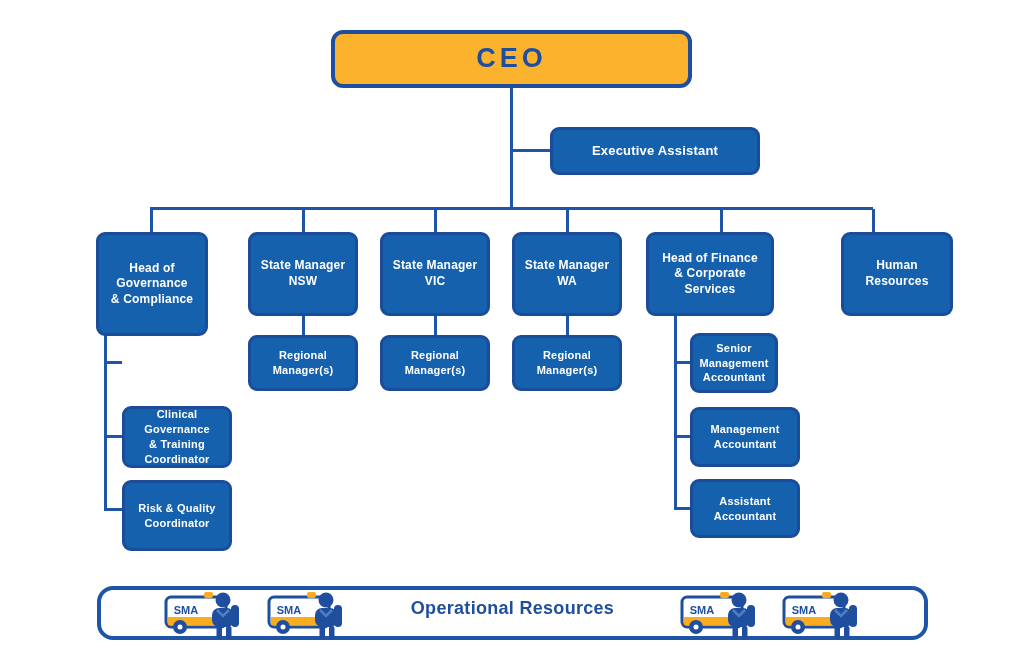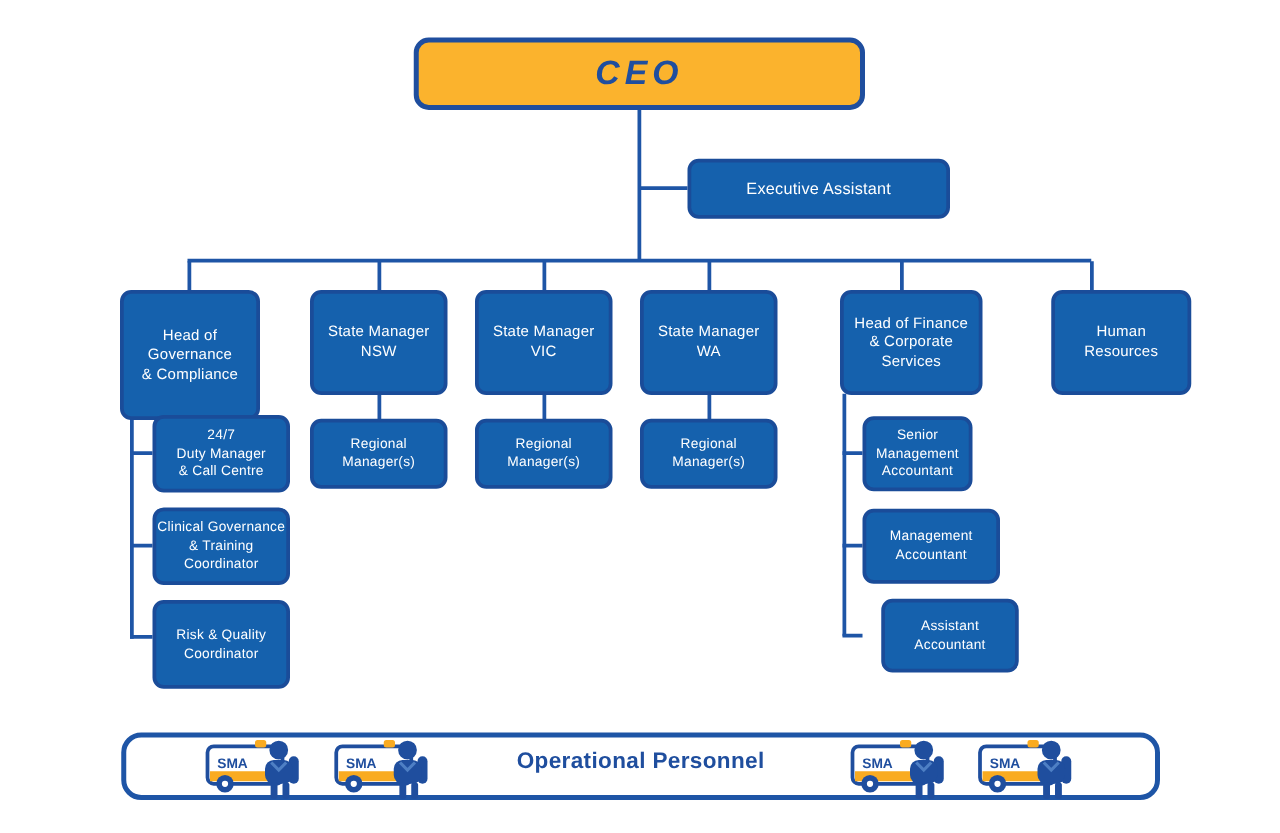--- a/index.html
+++ b/index.html
@@ -15,38 +15,37 @@
   .line.h{height:3px;}
   .line.v{width:3px;}
   
   .node{
     position:absolute;
     box-sizing:border-box;
     background:#1561AD;
     border:3px solid #1A4C99;
     border-radius:9px;
     color:#ffffff;
-    font-weight:normal;
+    font-weight:bold;
     display:flex;align-items:center;justify-content:center;
     text-align:center;
     white-space:pre-line;
     line-height:1.3;
     font-size:12px;
     letter-spacing:0.2px;
   }
   .node.small{font-size:11px;line-height:1.35;}
   .node.ceo{
     background:#FBB32D;
     border:4px solid #1F4E9E;
     border-radius:12px;
     color:#1F4E9E;
     font-size:27px;
     letter-spacing:4px;
     font-weight:bold;
-    font-style:italic;
   }
   .banner{
     position:absolute;
     box-sizing:border-box;
     left:97px;top:586px;width:831px;height:54px;
     background:#ffffff;
     border:4px solid #1E55A6;
     border-radius:16px;
   }
   .banner-label{
@@ -95,49 +94,46 @@
 
   <div class="node" style="left:96px;top:232px;width:112px;height:104px;">Head of
 Governance
 &amp; Compliance</div>
   <div class="node" style="left:248px;top:232px;width:110px;height:84px;">State Manager
 NSW</div>
   <div class="node" style="left:380px;top:232px;width:110px;height:84px;">State Manager
 VIC</div>
   <div class="node" style="left:512px;top:232px;width:110px;height:84px;">State Manager
 WA</div>
-  <div class="node" style="left:672px;top:232px;width:114px;height:84px;">Head of Finance
+  <div class="node" style="left:646px;top:232px;width:128px;height:84px;">Head of Finance
 &amp; Corporate
 Services</div>
   <div class="node" style="left:817px;top:232px;width:112px;height:84px;margin-left:24px;">Human
 Resources</div>
 
-  <div class="node small" style="left:122px;top:332px;width:110px;height:62px;">24/7
-Duty Manager
-&amp; Call Centre</div>
   <div class="node small" style="left:122px;top:406px;width:110px;height:62px;">Clinical Governance
 &amp; Training
 Coordinator</div>
   <div class="node small" style="left:122px;top:480px;width:110px;height:71px;">Risk &amp; Quality
 Coordinator</div>
 
   <div class="node small" style="left:248px;top:335px;width:110px;height:56px;">Regional Manager(s)</div>
   <div class="node small" style="left:380px;top:335px;width:110px;height:56px;">Regional Manager(s)</div>
   <div class="node small" style="left:512px;top:335px;width:110px;height:56px;">Regional Manager(s)</div>
 
   <div class="node small" style="left:690px;top:333px;width:88px;height:60px;">Senior
 Management
 Accountant</div>
   <div class="node small" style="left:690px;top:407px;width:110px;height:60px;">Management
 Accountant</div>
-  <div class="node small" style="left:705px;top:479px;width:110px;height:59px;">Assistant
+  <div class="node small" style="left:690px;top:479px;width:110px;height:59px;">Assistant
 Accountant</div>
 
   <div class="banner"></div>
-  <div class="banner-label">Operational Personnel</div>
+  <div class="banner-label">Operational Resources</div>
 
   <svg class="sma-icon" style="left:164px;top:589px;" viewBox="0 0 78 52">
     <rect x="2" y="8" width="60" height="30" rx="5" fill="#ffffff" stroke="#1F4E9E" stroke-width="3"></rect>
     <rect x="4" y="28" width="56" height="8" fill="#F9AB21"></rect>
     <rect x="40" y="3" width="9" height="6" rx="2" fill="#F9AB21"></rect>
     <text x="22" y="25" font-size="11" font-weight="bold" fill="#1F4E9E" text-anchor="middle">SMA</text>
     <circle cx="16" cy="38" r="7" fill="#1F4E9E"></circle>
     <circle cx="16" cy="38" r="2.5" fill="#ffffff"></circle>
     <rect x="67" y="16" width="8" height="22" rx="4" fill="#1F4E9E"></rect>
     <circle cx="59" cy="11" r="7.5" fill="#1F4E9E"></circle>

